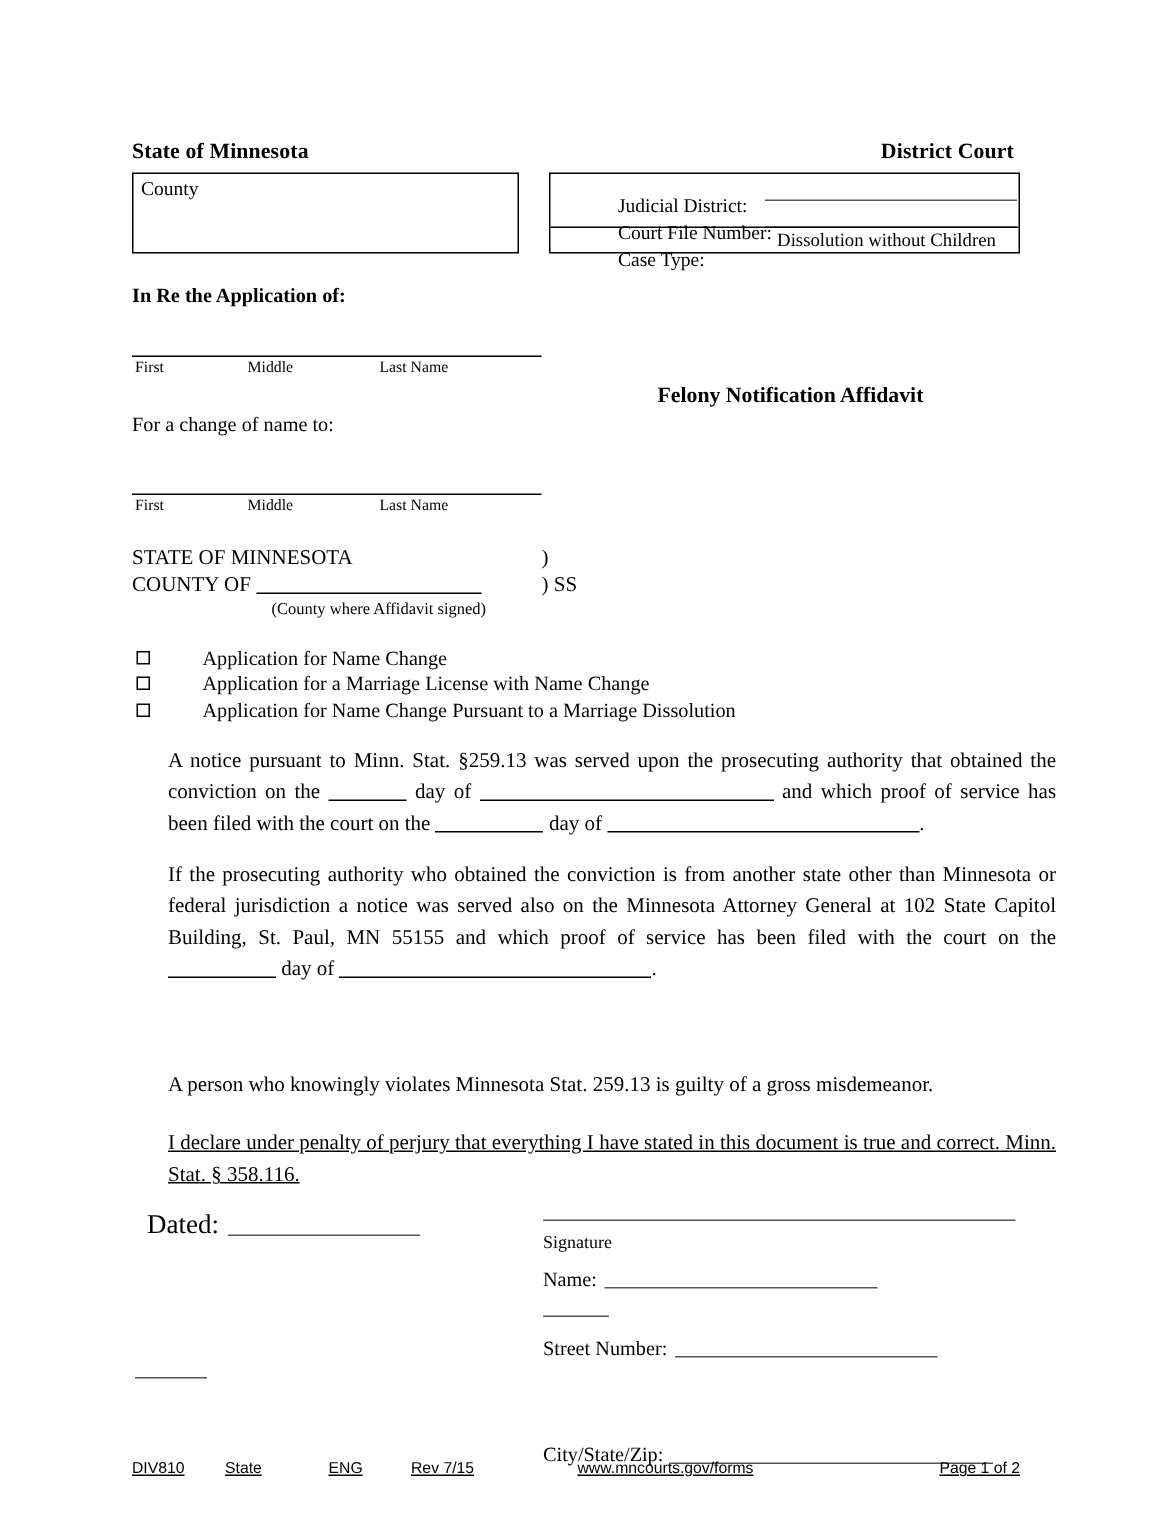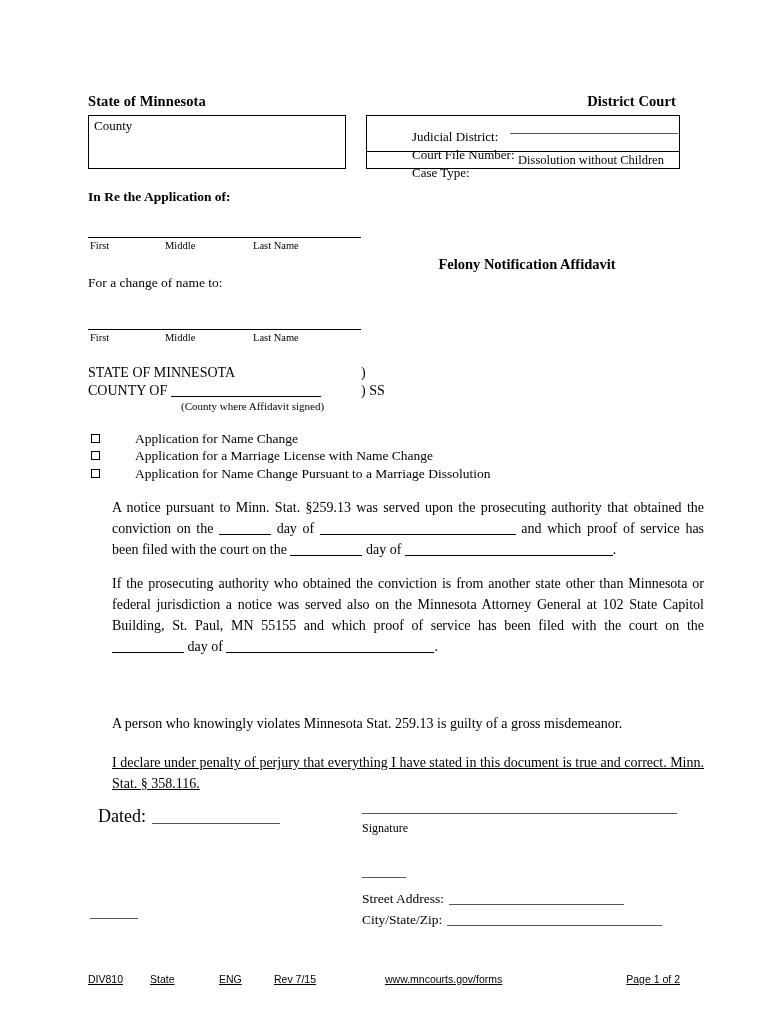--- a/index.html
+++ b/index.html
@@ -360,25 +360,26 @@
 
   <div class="para" style="top:752px;text-decoration:underline;">I declare under penalty of perjury that everything I have stated in this document is true and correct.  Minn. Stat. § 358.116.</div>
 
   <div class="abs serif" id="dated"><span>Dated:</span><span class="blank-dated"></span></div>
 
   <div class="rule" id="stray-underscore"></div>
 
   <div class="rule" id="sig-rule"></div>
   <div class="abs serif" id="sig-label">Signature</div>
 
+  <div class="sig-field" style="top:845px;"><span>Name:</span><span class="fill fill-name"></span></div>
   <div class="rule" id="name-wrap-underscore"></div>
 
-  <div class="sig-field" style="top:891px;"><span>Street Address:</span><span class="fill fill-street"></span></div>
-
-  <div class="sig-field" style="top:912px;text-align:right;"><span>City/State/Zip:</span><span class="fill fill-city"></span></div>
+  <div class="sig-field" style="top:891px;"><span>Street Number:</span><span class="fill fill-street"></span></div>
+
+  <div class="sig-field" style="top:962px;text-align:right;"><span>City/State/Zip:</span><span class="fill fill-city"></span></div>
 
   <div id="footer">
     <span class="ft-code">DIV810</span>
     <span class="ft-scope">State</span>
     <span class="ft-lang">ENG</span>
     <span class="ft-rev">Rev 7/15</span>
     <span class="ft-url">www.mncourts.gov/forms</span>
     <span class="ft-page">Page 1 of 2</span>
   </div>
 

